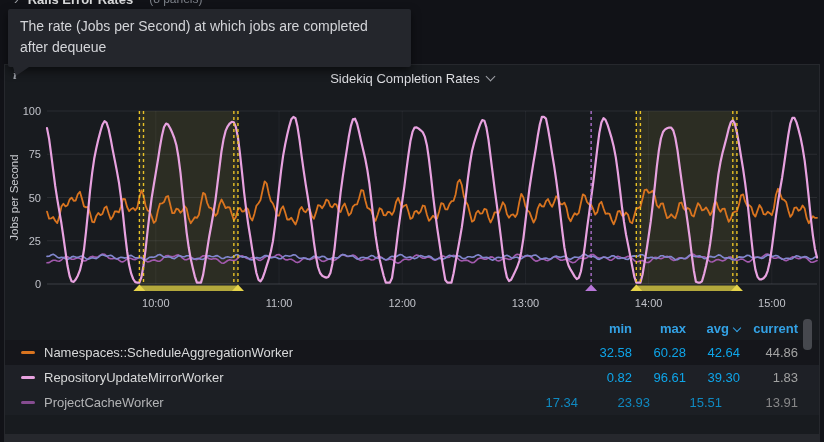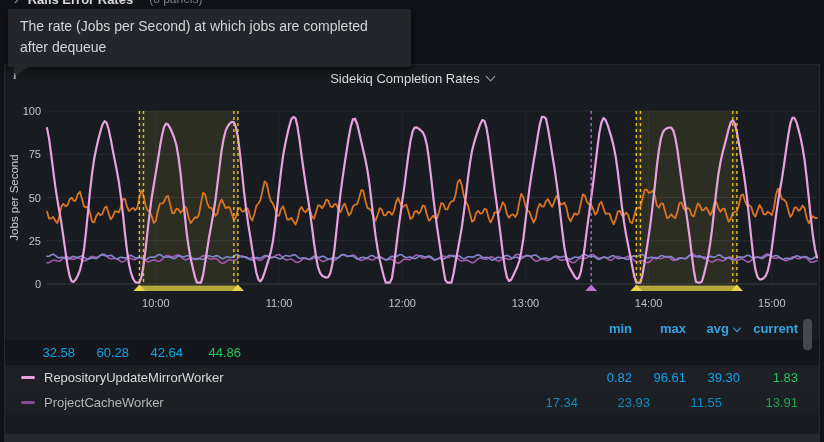--- a/index.html
+++ b/index.html
@@ -34,21 +34,21 @@
   
   .legend{position:absolute;left:0;top:252px;right:0;bottom:0;overflow:hidden;font-size:13px;}
   .legend-header{display:flex;height:23px;align-items:center;padding:0 21px 0 16px;
     font-weight:700;color:#33a2e5;}
   .legend-rows{position:relative;}
   .legend-row{display:flex;height:25px;align-items:center;padding:0 21px 0 16px;box-sizing:border-box;}
   .lr-dark{background:#15161b;}
   .lr-light{background:#1e2026;}
   .lg-name{flex:1;display:flex;align-items:center;min-width:0;}
   .lg-val{width:54px;text-align:right;color:#0ea5e9;}
-  .lg-cur{width:58px;text-align:right;color:#22c55e;}
+  .lg-cur{width:58px;text-align:right;color:#a3a3a3;}
   .legend-header .lg-val,.legend-header .lg-cur{color:#33a2e5;}
   .dash{width:14px;height:3px;border-radius:2px;margin-right:9px;flex:none;}
   .series-name{color:#d8d9da;white-space:nowrap;overflow:hidden;}
   .row-faded{opacity:.8;gap:18px;}
   .bottom-strip{position:absolute;left:0;bottom:0;width:100%;height:7px;background:#26282d;}
   .scroll-thumb{position:absolute;right:7px;top:2px;width:9px;height:31px;background:#46484e;border-radius:4px;}
 </style>
 </head>
 <body>
 
@@ -123,20 +123,24 @@
     <div class="legend">
       <div class="legend-header">
         <span class="lg-name"></span>
       <span class="lg-val">min</span>
           <span class="lg-val">max</span>
           <span class="lg-val">avg<span class="chev chev-blue"></span></span>
           <span class="lg-cur">current</span>
         </div>
       <div class="legend-rows">
           <div class="legend-row lr-dark">
+            <span class="lg-name">
+              <span class="dash" style="background: rgb(217, 116, 31);"></span>
+              <span class="series-name">Namespaces::ScheduleAggregationWorker</span>
+            </span>
             <span class="lg-val">32.58</span>
             <span class="lg-val">60.28</span>
             <span class="lg-val">42.64</span>
             <span class="lg-cur">44.86</span>
           </div>
           <div class="legend-row lr-light">
             <span class="lg-name">
               <span class="dash" style="background: rgb(232, 162, 224);"></span>
               <span class="series-name">RepositoryUpdateMirrorWorker</span>
             </span>
@@ -145,21 +149,21 @@
             <span class="lg-val">39.30</span>
             <span class="lg-cur">1.83</span>
           </div>
           <div class="legend-row lr-light row-faded">
             <span class="lg-name">
               <span class="dash" style="background: rgb(162, 89, 173);"></span>
               <span class="series-name">ProjectCacheWorker</span>
             </span>
             <span class="lg-val">17.34</span>
             <span class="lg-val">23.93</span>
-            <span class="lg-val">11.55</span>
+            <span class="lg-val">15.51</span>
             <span class="lg-cur">13.91</span>
           </div>
         </div>
       <div class="bottom-strip"></div>
       <div class="scroll-thumb"></div>
     </div>
   </div>
 
 </div>
 

